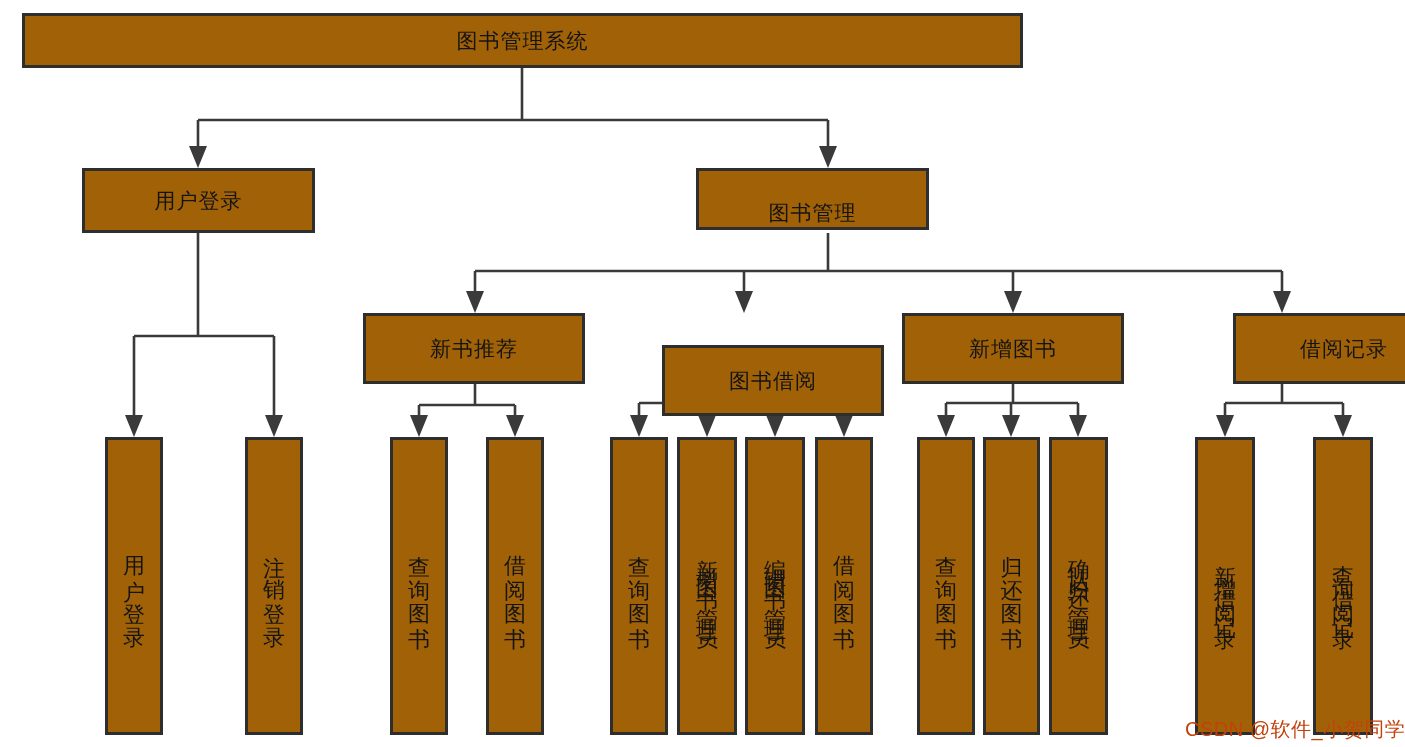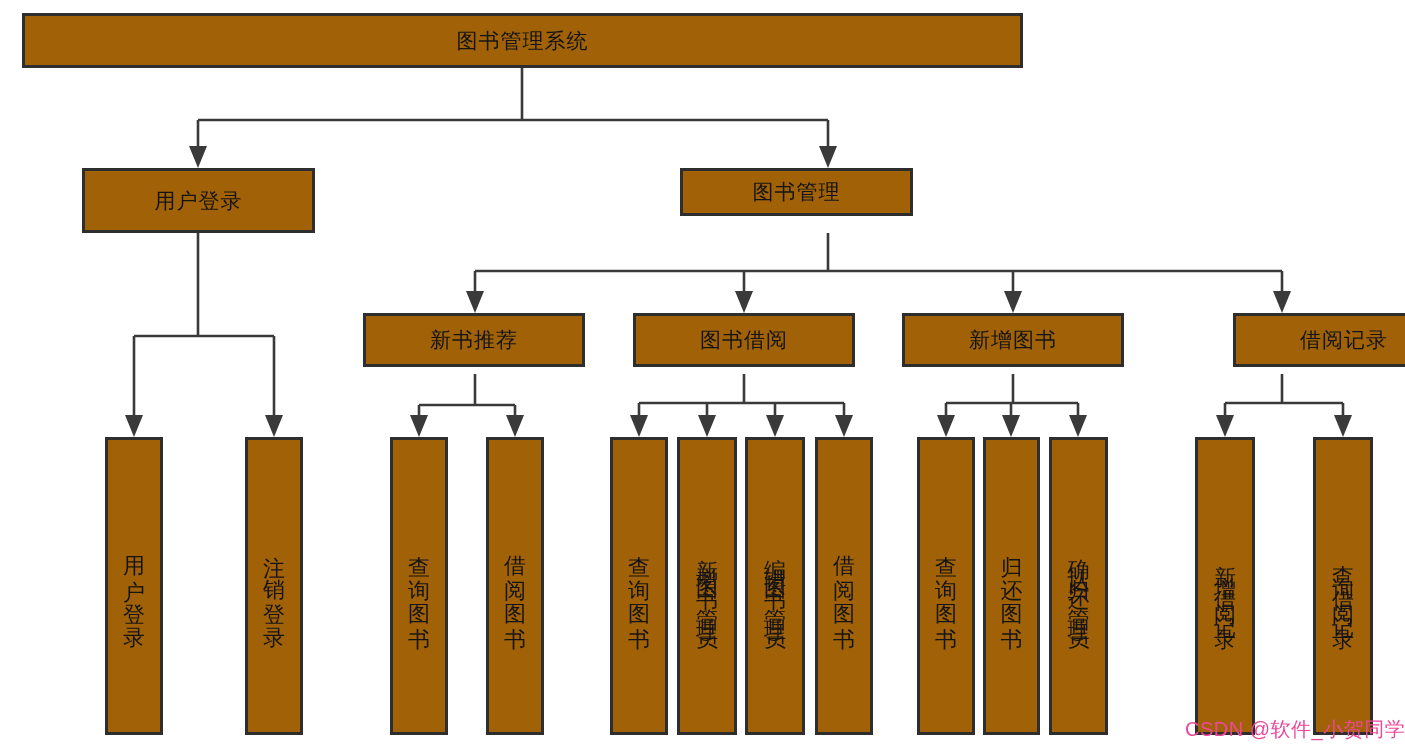--- a/index.html
+++ b/index.html
@@ -21,25 +21,25 @@
     align-items:center;
     justify-content:center;
     font-size:21px;
     letter-spacing:1px;
     white-space:nowrap;
   }
   
   .b-root{left:22px;top:13px;width:1001px;height:55px;}
   
   .b-login{left:82px;top:168px;width:233px;height:65px;}
-  .b-mgmt{left:680px;top:168px;width:233px;height:48px;}
+  .b-mgmt{left:696px;top:168px;width:233px;height:62px;align-items:flex-end;}
   
-  .b-l3{top:313px;width:222px;height:54px;}
+  .b-l3{top:313px;width:222px;height:71px;}
   .b-l3a{left:363px;}
-  .b-l3b{left:633px;}
+  .b-l3b{left:662px;margin-top:32px;}
   .b-l3c{left:902px;}
   .b-l3d{left:1233px;}
   
   .leaf{top:437px;height:298px;}
   .g1a{left:105px;width:58px;}
   .g1b{left:245px;width:58px;}
   .g2a{left:390px;width:58px;}
   .g2b{left:486px;width:58px;}
   .g3a{left:610px;width:58px;}
   .g3b{left:677px;width:60px;}
@@ -57,21 +57,21 @@
     line-height:1;
   }
   .ls-lg{letter-spacing:24px;}   
   .ls-md{letter-spacing:13px;}   
   .ls-sm{letter-spacing:10px;}   
   .watermark{
     position:absolute;
     left:1185px;top:716px;
     font-size:20px;
     letter-spacing:0.5px;
-    color:#ec4899;
+    color:#c2410c;
     z-index:5;
     white-space:nowrap;
   }
 </style>
 </head>
 <body>
 
 <div class="canvas">
 
   <svg class="lines" viewBox="0 0 1405 747" xmlns="http://www.w3.org/2000/svg">

